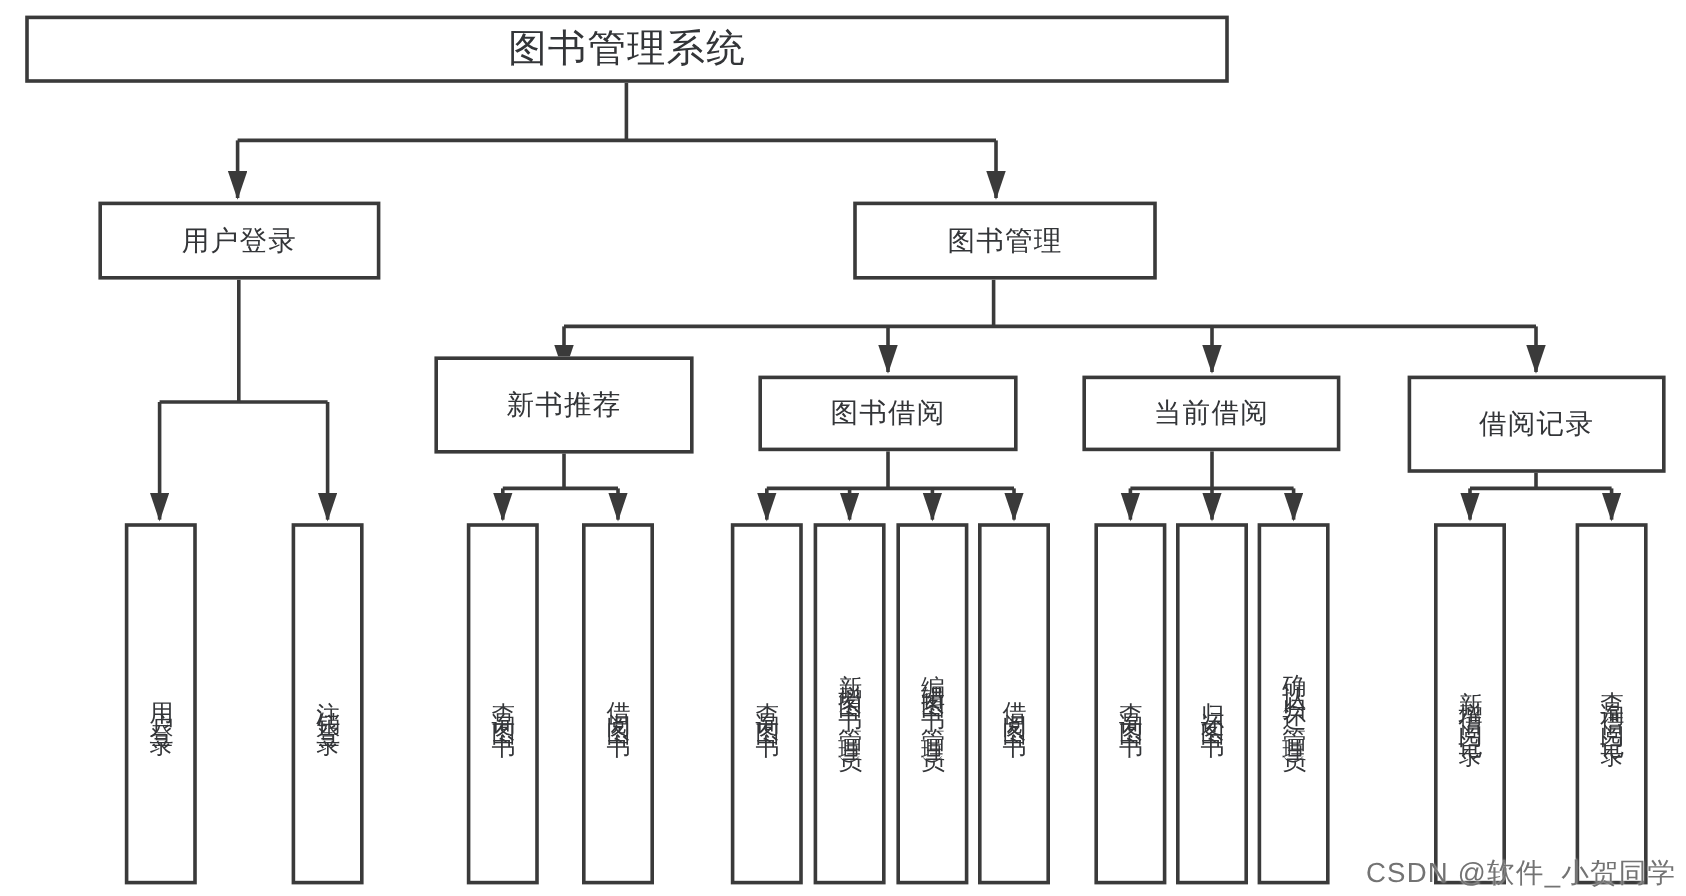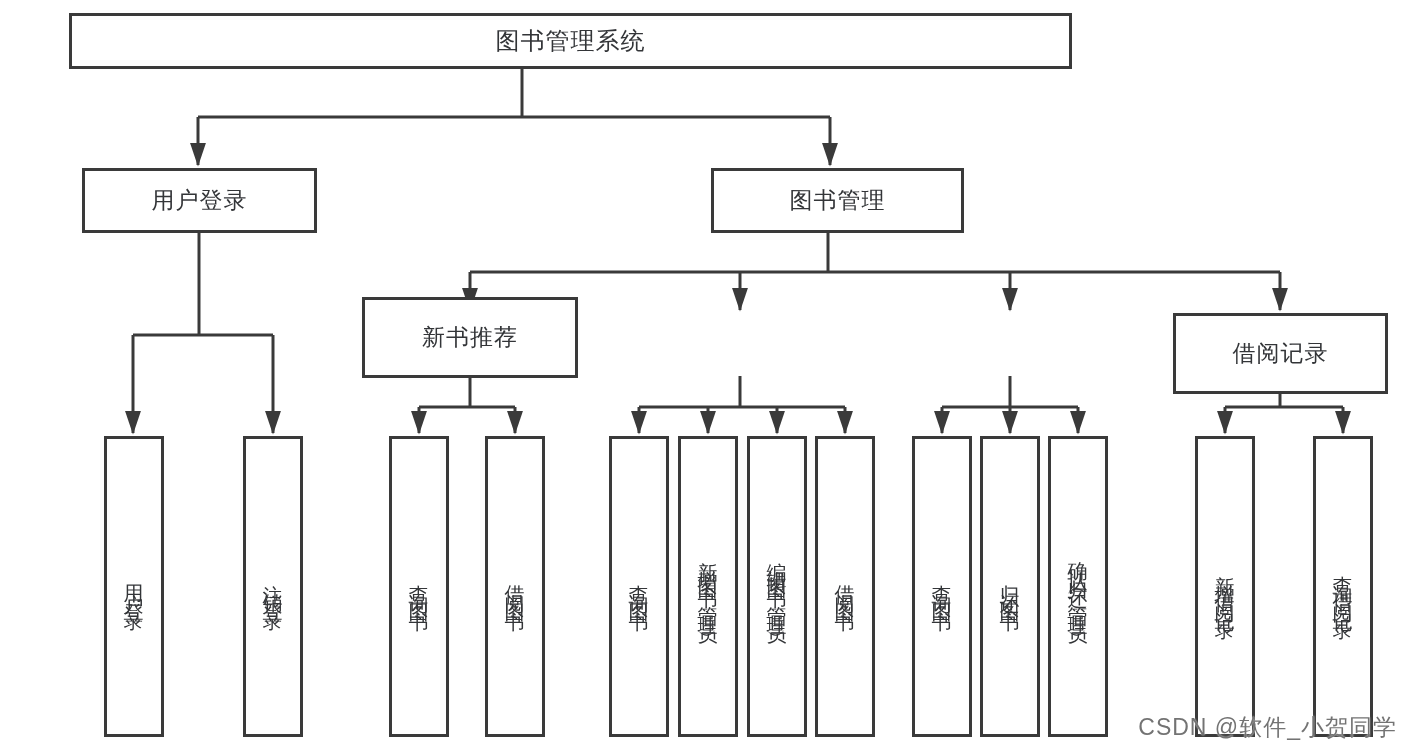--- a/index.html
+++ b/index.html
@@ -21,21 +21,21 @@
     box-sizing: border-box;
     border: 3px solid #3a3a3a;
     background: #ffffff;
     color: #333538;
     display: flex;
     align-items: center;
     justify-content: center;
     text-align: center;
   }
   .h-node { font-size: 23px; letter-spacing: 1px; }
-  .root-node { font-size: 24px; margin-left: 48px; }
+  .root-node { font-size: 32px; }
   .v-node {
     writing-mode: vertical-rl;
     text-orientation: mixed;
     font-size: 20px;
     letter-spacing: 9px;
     line-height: 1;
   }
   .watermark {
     position: absolute;
     right: 8px;
@@ -100,20 +100,22 @@
       <line x1="1343" y1="407" x2="1343" y2="433" marker-end="url(#ah)"></line>
     </g>
   </svg>
 
   <div class="node h-node root-node" style="left:21px; top:13px; width:1003px; height:56px;">图书管理系统</div>
 
   <div class="node h-node" style="left:82px; top:168px; width:235px; height:65px;">用户登录</div>
   <div class="node h-node" style="left:711px; top:168px; width:253px; height:65px;">图书管理</div>
 
   <div class="node h-node" style="left:362px; top:297px; width:216px; height:81px;">新书推荐</div>
+  <div class="node h-node" style="left:632px; top:313px; width:216px; height:63px;">图书借阅</div>
+  <div class="node h-node" style="left:902px; top:313px; width:215px; height:63px;">当前借阅</div>
   <div class="node h-node" style="left:1173px; top:313px; width:215px; height:81px;">借阅记录</div>
 
   <div class="node v-node" style="left:104px; top:436px; width:60px; height:301px;">用户登录</div>
   <div class="node v-node" style="left:243px; top:436px; width:60px; height:301px;">注销登录</div>
 
   <div class="node v-node" style="left:389px; top:436px; width:60px; height:301px;">查询图书</div>
   <div class="node v-node" style="left:485px; top:436px; width:60px; height:301px;">借阅图书</div>
 
   <div class="node v-node" style="left:609px; top:436px; width:60px; height:301px;">查询图书</div>
   <div class="node v-node" style="left:678px; top:436px; width:60px; height:301px;">新增图书（管理员）</div>

